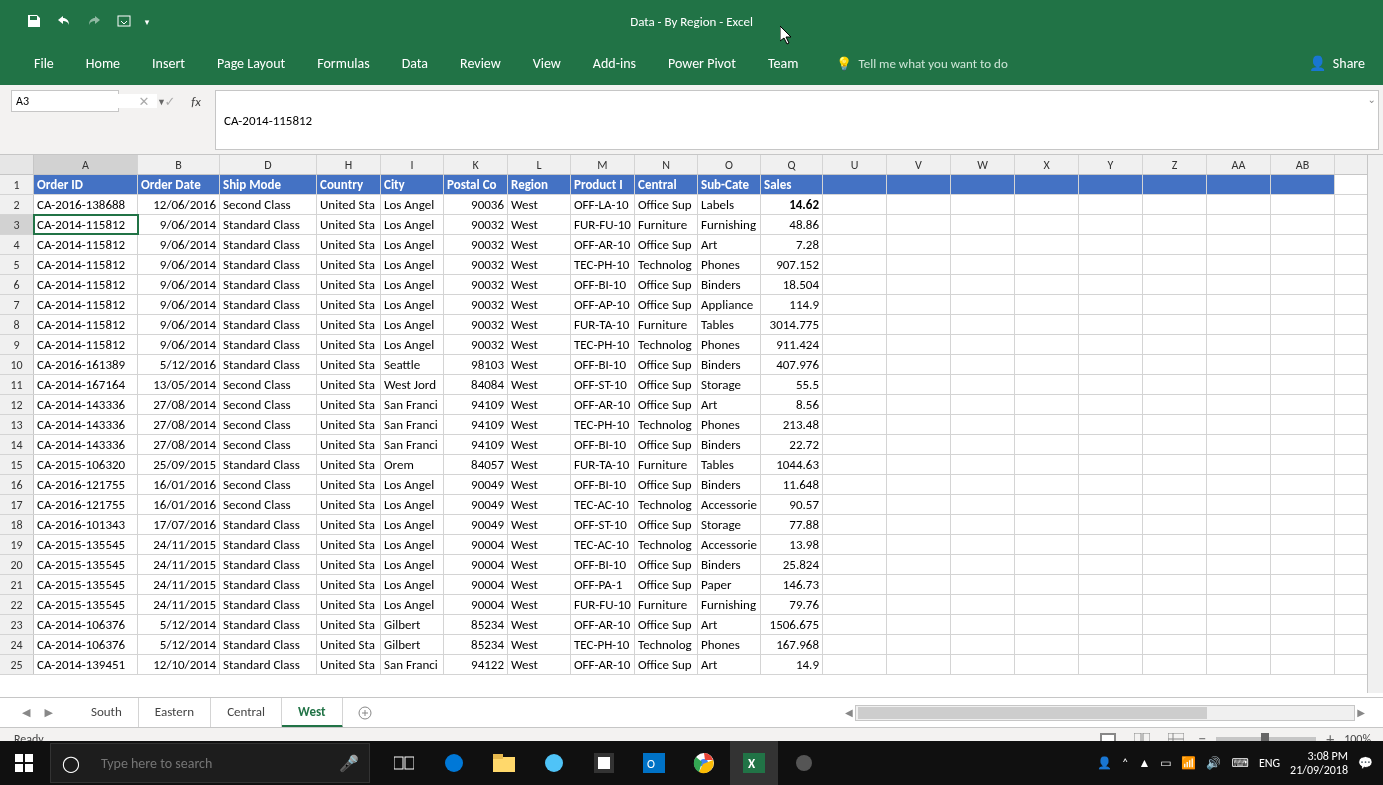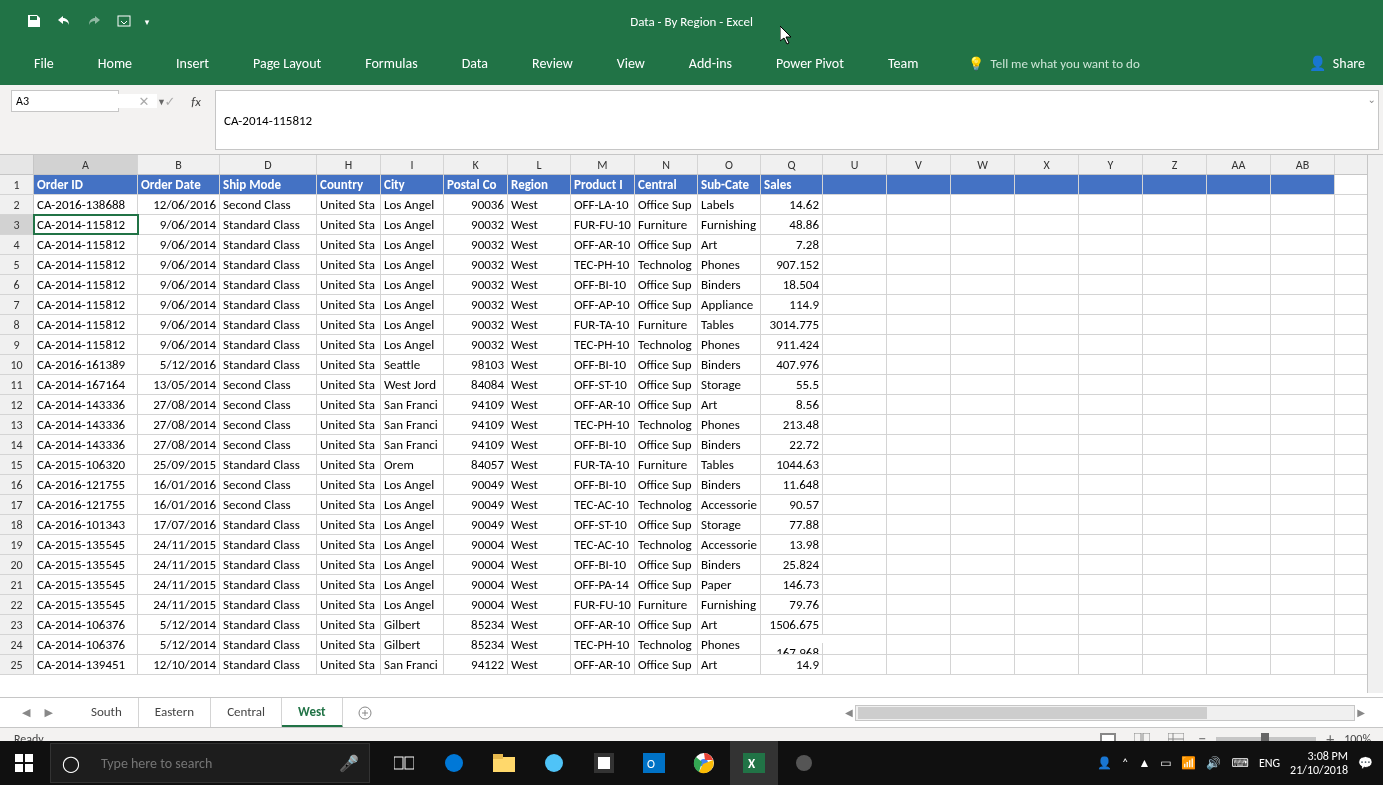--- a/index.html
+++ b/index.html
@@ -9,21 +9,21 @@
 .title-bar { height: 42px; background: #217346; display: flex; align-items: center; color: #fff; position: relative; }
 .qat { display: flex; align-items: center; gap: 2px; padding-left: 20px; }
 .qat-btn { width: 28px; height: 28px; display: flex; align-items: center; justify-content: center; cursor: default; }
 .qat-btn svg { width: 16px; height: 16px; fill: #fff; }
 .title-text { position: absolute; left: 50%; transform: translateX(-50%); font-size: 13px; }
 .title-right { margin-left: auto; display: flex; align-items: center; gap: 4px; padding-right: 8px; font-size: 13px; }
 .win-btn { width: 46px; height: 30px; display: flex; align-items: center; justify-content: center; }
 .win-btn svg { width: 12px; height: 12px; stroke: #fff; fill: none; stroke-width: 1.2; }
 
 
-.ribbon-tabs { height: 43px; background: #217346; display: flex; align-items: center; color: #fff; padding-left: 20px; gap: 16px; }
+.ribbon-tabs { height: 43px; background: #217346; display: flex; align-items: center; color: #fff; padding-left: 20px; gap: 4px; }
 .ribbon-tab { padding: 10px 14px; font-size: 14px; cursor: default; }
 .ribbon-tell { display:flex; align-items:center; gap:6px; margin-left:20px; font-size:13px; color:#cde5d7; }
 .ribbon-share { margin-left:auto; margin-right:18px; display:flex; align-items:center; gap:6px; font-size:14px; }
 
 
 .formula-row { height: 70px; border-bottom: 1px solid #c6c6c6; display:flex; background:#f3f2f1; }
 .namebox-wrap { width: 108px; height: 22px; margin: 5px 4px 0 11px; border:1px solid #c6c6c6; background:#fff; display:flex; align-items:center; }
 .namebox { flex:1; font-size: 12px; padding: 0 4px; border:none; outline:none; }
 .namebox-dd { width:16px; text-align:center; color:#666; font-size:9px; }
 .fbar-btns { display:flex; align-items:flex-start; gap:0; padding-top:5px; padding-left:8px; }
@@ -201,21 +201,21 @@
         <div class="cell" style="width: 104px;">CA-2016-138688</div>
         <div class="cell num" style="width: 82px;">12/06/2016</div>
         <div class="cell" style="width: 97px;">Second Class</div>
         <div class="cell" style="width: 64px;">United Sta</div>
         <div class="cell" style="width: 63px;">Los Angel</div>
         <div class="cell num" style="width: 64px;">90036</div>
         <div class="cell" style="width: 63px;">West</div>
         <div class="cell" style="width: 64px;">OFF-LA-10</div>
         <div class="cell" style="width: 63px;">Office Sup</div>
         <div class="cell" style="width: 63px;">Labels</div>
-        <div class="cell num" style="width: 62px;">14.62</div>
+        <div class="cell num" style="width: 62px; font-weight: bold;">14.62</div>
         <div class="cell" style="width: 64px;"></div>
         <div class="cell" style="width: 64px;"></div>
         <div class="cell" style="width: 64px;"></div>
         <div class="cell" style="width: 64px;"></div>
         <div class="cell" style="width: 64px;"></div>
         <div class="cell" style="width: 64px;"></div>
         <div class="cell" style="width: 64px;"></div>
         <div class="cell" style="width: 64px;"></div>
       </div>
       <div class="row">
@@ -616,21 +616,21 @@
       </div>
       <div class="row">
         <div class="rh">21</div>
         <div class="cell" style="width: 104px;">CA-2015-135545</div>
         <div class="cell num" style="width: 82px;">24/11/2015</div>
         <div class="cell" style="width: 97px;">Standard Class</div>
         <div class="cell" style="width: 64px;">United Sta</div>
         <div class="cell" style="width: 63px;">Los Angel</div>
         <div class="cell num" style="width: 64px;">90004</div>
         <div class="cell" style="width: 63px;">West</div>
-        <div class="cell" style="width: 64px;">OFF-PA-14</div>
+        <div class="cell" style="width: 64px;">OFF-PA-1</div>
         <div class="cell" style="width: 63px;">Office Sup</div>
         <div class="cell" style="width: 63px;">Paper</div>
         <div class="cell num" style="width: 62px;">146.73</div>
         <div class="cell" style="width: 64px;"></div>
         <div class="cell" style="width: 64px;"></div>
         <div class="cell" style="width: 64px;"></div>
         <div class="cell" style="width: 64px;"></div>
         <div class="cell" style="width: 64px;"></div>
         <div class="cell" style="width: 64px;"></div>
         <div class="cell" style="width: 64px;"></div>
@@ -685,21 +685,21 @@
         <div class="cell" style="width: 104px;">CA-2014-106376</div>
         <div class="cell num" style="width: 82px;">5/12/2014</div>
         <div class="cell" style="width: 97px;">Standard Class</div>
         <div class="cell" style="width: 64px;">United Sta</div>
         <div class="cell" style="width: 63px;">Gilbert</div>
         <div class="cell num" style="width: 64px;">85234</div>
         <div class="cell" style="width: 63px;">West</div>
         <div class="cell" style="width: 64px;">TEC-PH-10</div>
         <div class="cell" style="width: 63px;">Technolog</div>
         <div class="cell" style="width: 63px;">Phones</div>
-        <div class="cell num" style="width: 62px; margin-top: 8px;">167.968</div>
+        <div class="cell num" style="width: 62px;">167.968</div>
         <div class="cell" style="width: 64px;"></div>
         <div class="cell" style="width: 64px;"></div>
         <div class="cell" style="width: 64px;"></div>
         <div class="cell" style="width: 64px;"></div>
         <div class="cell" style="width: 64px;"></div>
         <div class="cell" style="width: 64px;"></div>
         <div class="cell" style="width: 64px;"></div>
         <div class="cell" style="width: 64px;"></div>
       </div>
       <div class="row">
@@ -862,21 +862,21 @@
     <span>👤</span>
     <span>˄</span>
     <span>▲</span>
     <span>▭</span>
     <span>📶</span>
     <span>🔊</span>
     <span>⌨</span>
     <span>ENG</span>
     <div class="tb-clock">
       <div>3:08 PM</div>
-      <div>21/10/2018</div>
+      <div>21/09/2018</div>
     </div>
     <span>💬</span>
   </div>
 </div>
 
 <svg class="cursor-arrow" width="16" height="20" viewBox="0 0 16 20">
     <path d="M0 0 L0 15 L4 12 L7 18 L9 17 L6 11 L11 11 Z" fill="#fff" stroke="#000"></path>
   </svg>
 
 </body></html>

